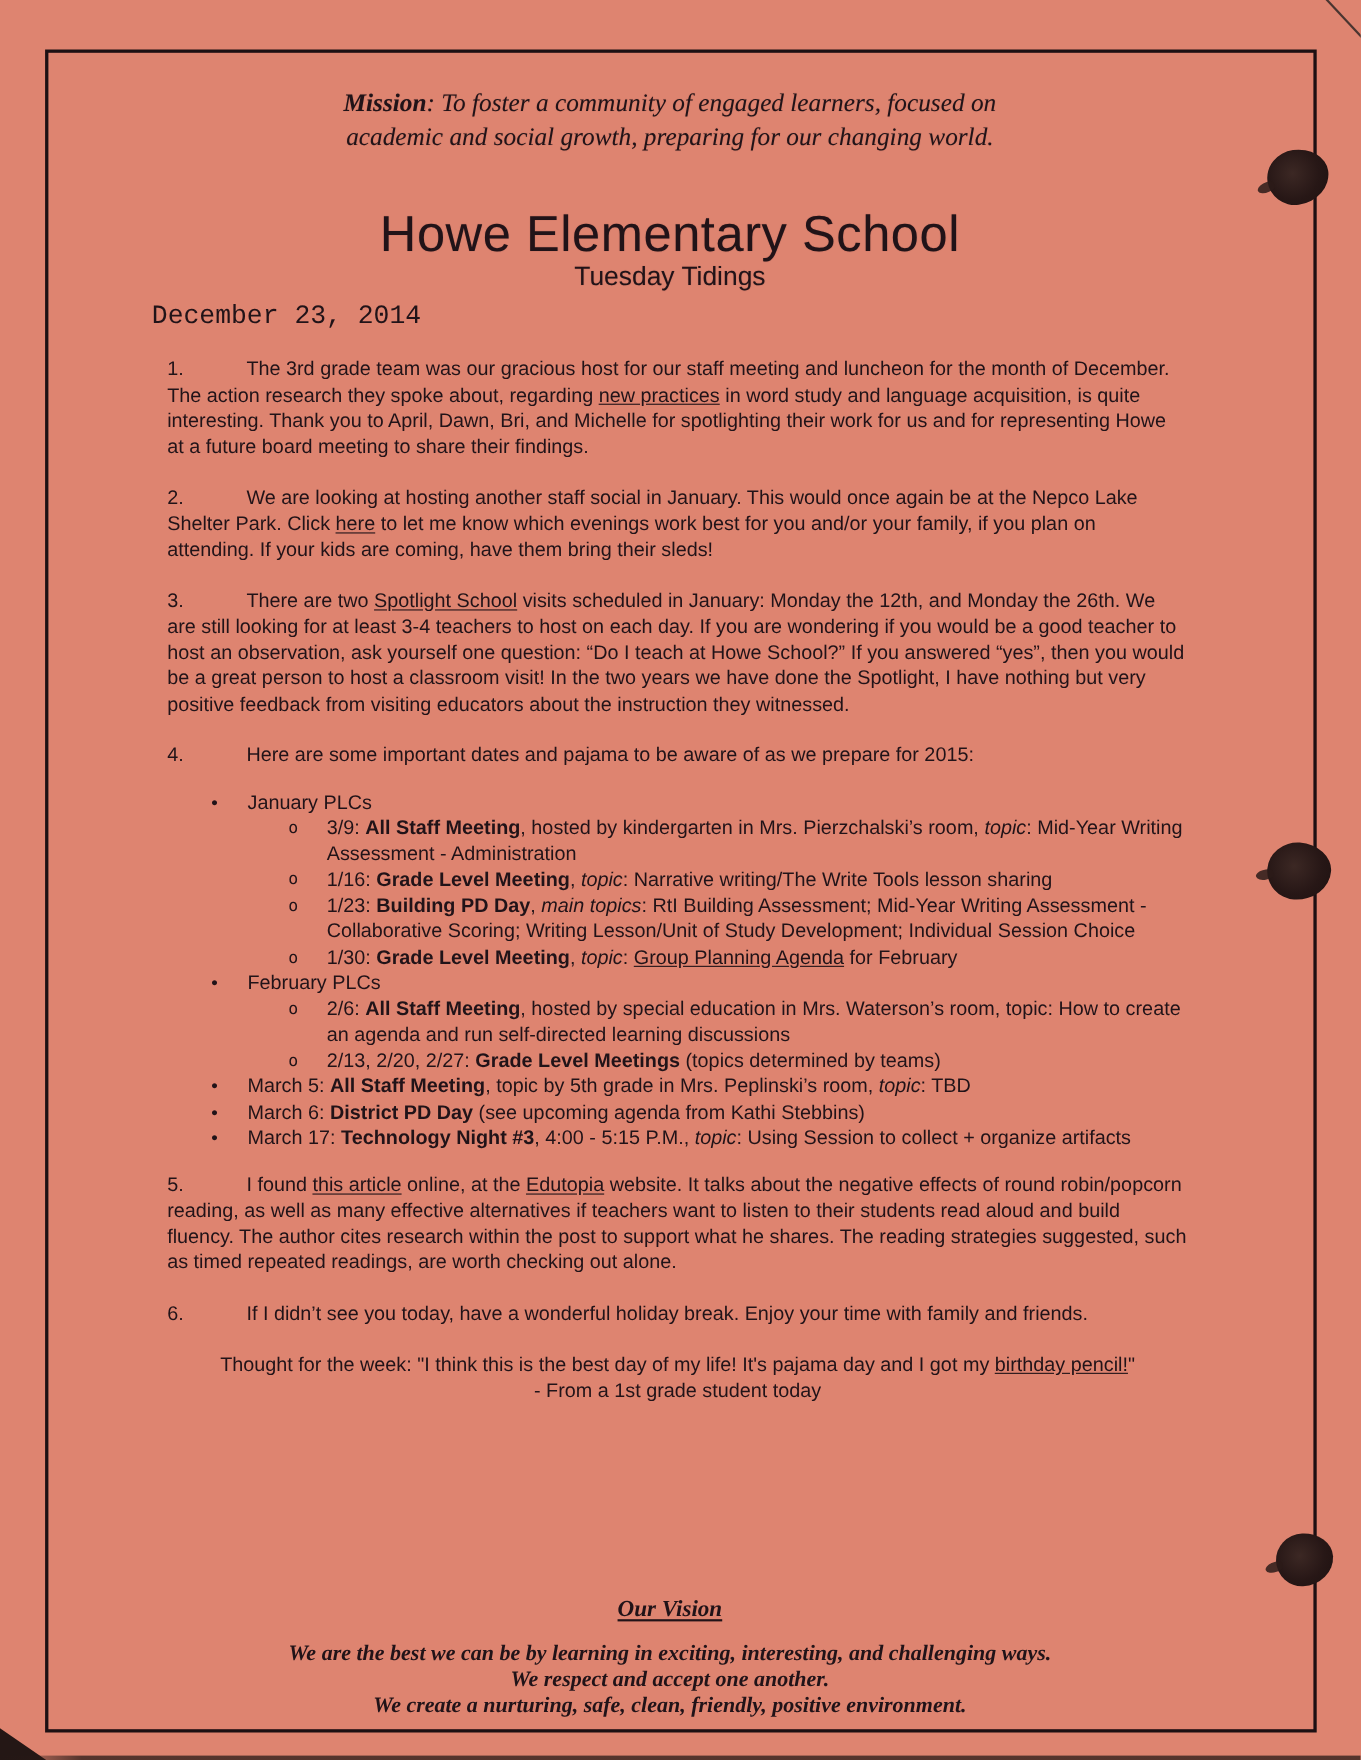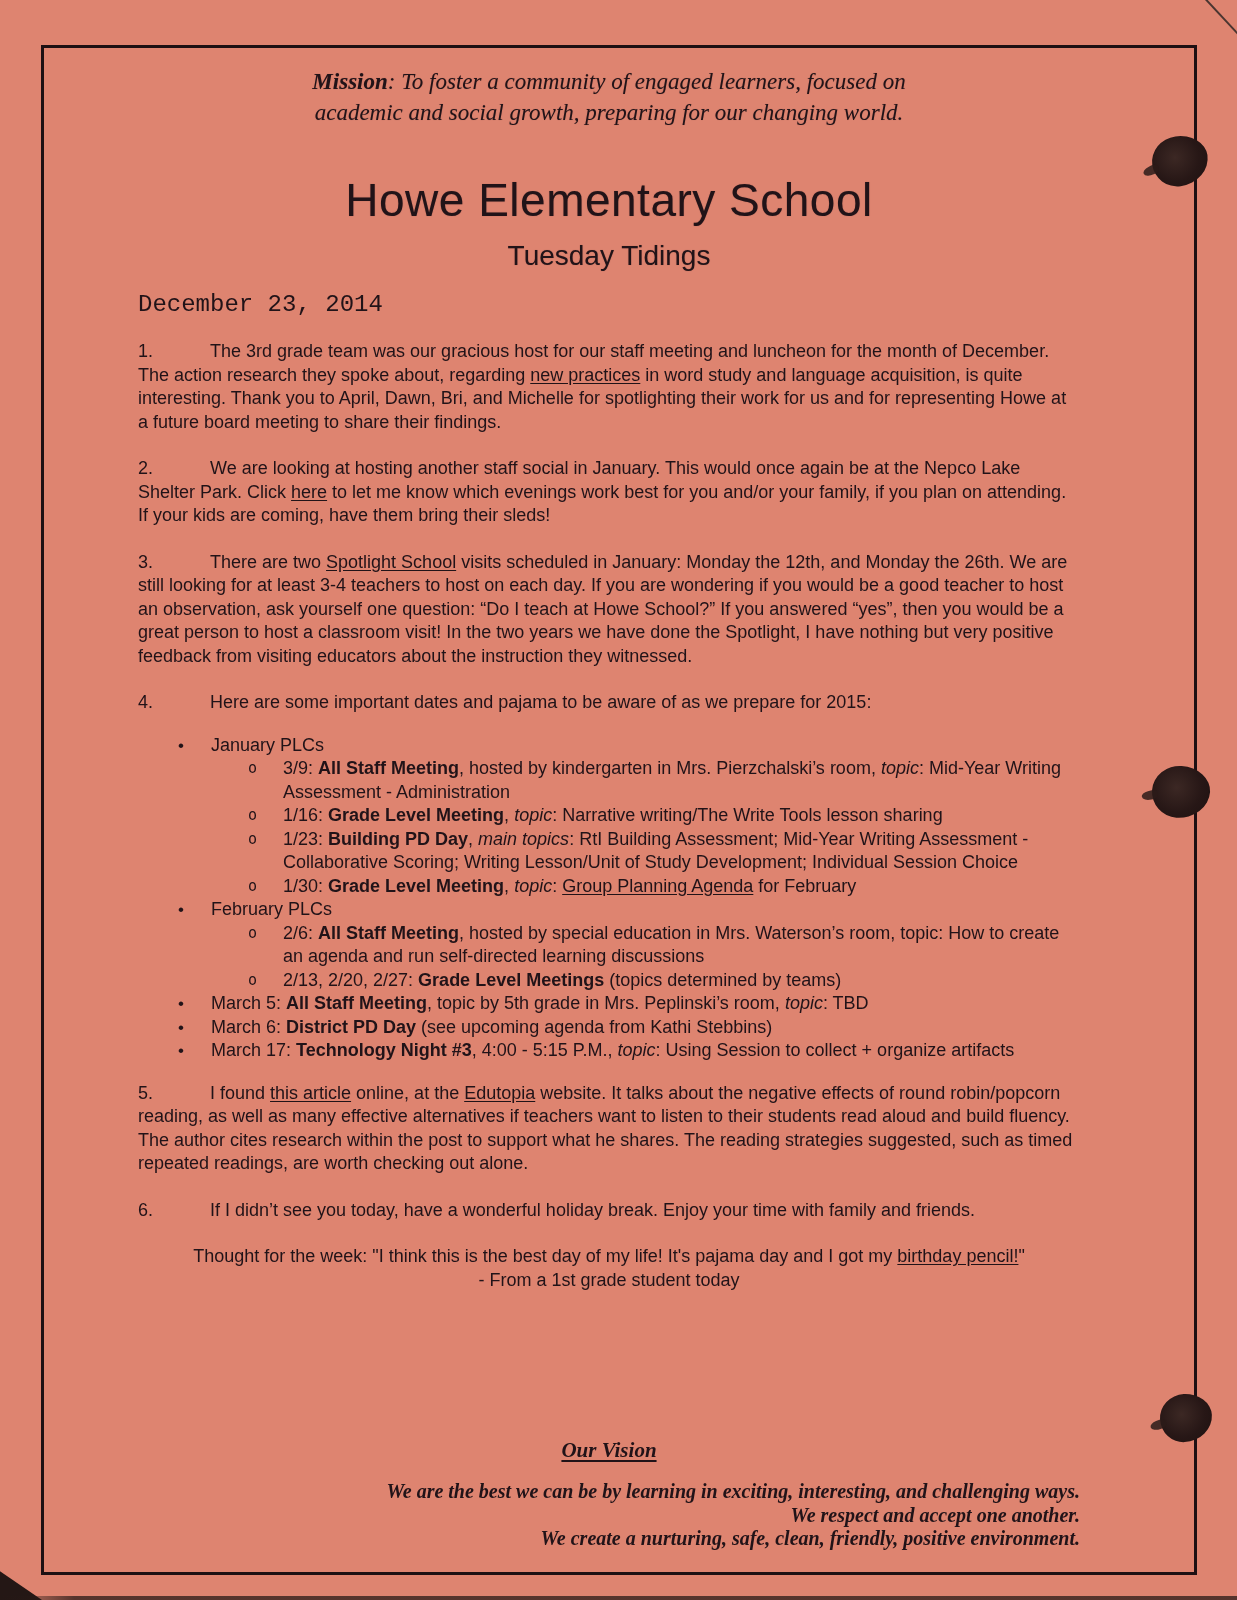--- a/index.html
+++ b/index.html
@@ -9,38 +9,38 @@
     font-family:"Liberation Sans",sans-serif;
     color:var(--ink,#211318);
     -webkit-font-smoothing:antialiased;
   }
   
   .frame{
     position:absolute;left:41px;top:45px;width:1156px;height:1530px;
     box-sizing:border-box;border:3px solid #1d1013;pointer-events:none;
   }
   
-  .content{position:absolute;left:138px;top:0;width:942px;}
+  .content{position:absolute;left:138px;top:12px;width:942px;}
   .mission{
     margin-top:66px;text-align:center;
     font-family:"Liberation Serif",serif;font-size:23px;line-height:31px;
     text-shadow:0 0 1px rgba(40,16,20,.25);
   }
   .doc-title{
     margin:50px 0 0 0;text-align:center;font-weight:400;
     font-size:46px;line-height:44px;letter-spacing:.5px;
     text-shadow:0 0 1px rgba(40,16,20,.3);
   }
   .doc-subtitle{
-    margin:16px;text-align:center;font-weight:400;
-    font-size:28px;line-height:36px;
+    margin:0;text-align:center;font-weight:400;
+    font-size:24px;line-height:36px;
     text-shadow:0 0 1px rgba(40,16,20,.3);
   }
   .doc-date{font-size:24px;line-height:30px;margin-top:4px;font-family:Liberation Mono, monospace;}
-  .sections{margin-top:20px;font-size:18px;line-height:23.5px;}
+  .sections{margin-top:20px;font-size:18px;line-height:23.5px;margin-left:14px;}
   .sections .para{margin:0 0 23px 0;}
   .para .num{display:inline-block;width:72px;}
   .b{font-weight:bold;}
   .it{font-style:italic;}
   .u{text-decoration:underline;text-underline-offset:2px;}
   .bullets{margin:-4px 0 19px 0;}
   .brow{display:flex;}
   .brow.l1{padding-left:40px;}
   .brow.l1 .marker{flex:none;width:33px;font-size:17px;}
   .brow.l2{padding-left:110px;}
@@ -48,21 +48,21 @@
   .brow .btext{flex:1;}
   .thought{margin-top:16px;text-align:center;}
   .vision{
     position:absolute;left:0;top:1438px;width:100%;text-align:center;
     font-family:"Liberation Serif",serif;
   }
   .vision-heading{
     font-size:21px;font-weight:bold;text-decoration:underline;
     text-underline-offset:3px;margin:0 0 17px 0;font-style:italic;
   }
-  .vision-line{font-size:20px;font-weight:bold;font-style:italic;line-height:23.5px;text-align:right;}
+  .vision-line{font-size:20px;font-weight:bold;font-style:italic;line-height:23.5px;}
   
   .punch{
     position:absolute;
     background:radial-gradient(circle at 42% 42%, #3c2824 0%, #271716 55%, #1d1110 100%);
     border-radius:48% 52% 55% 45% / 50% 46% 54% 50%;
   }
   .punch::before{
     content:"";position:absolute;left:-10px;top:52%;width:16px;height:9px;
     background:#2c1b19;border-radius:50% 40% 40% 60%;transform:rotate(-18deg);
     opacity:.85;

